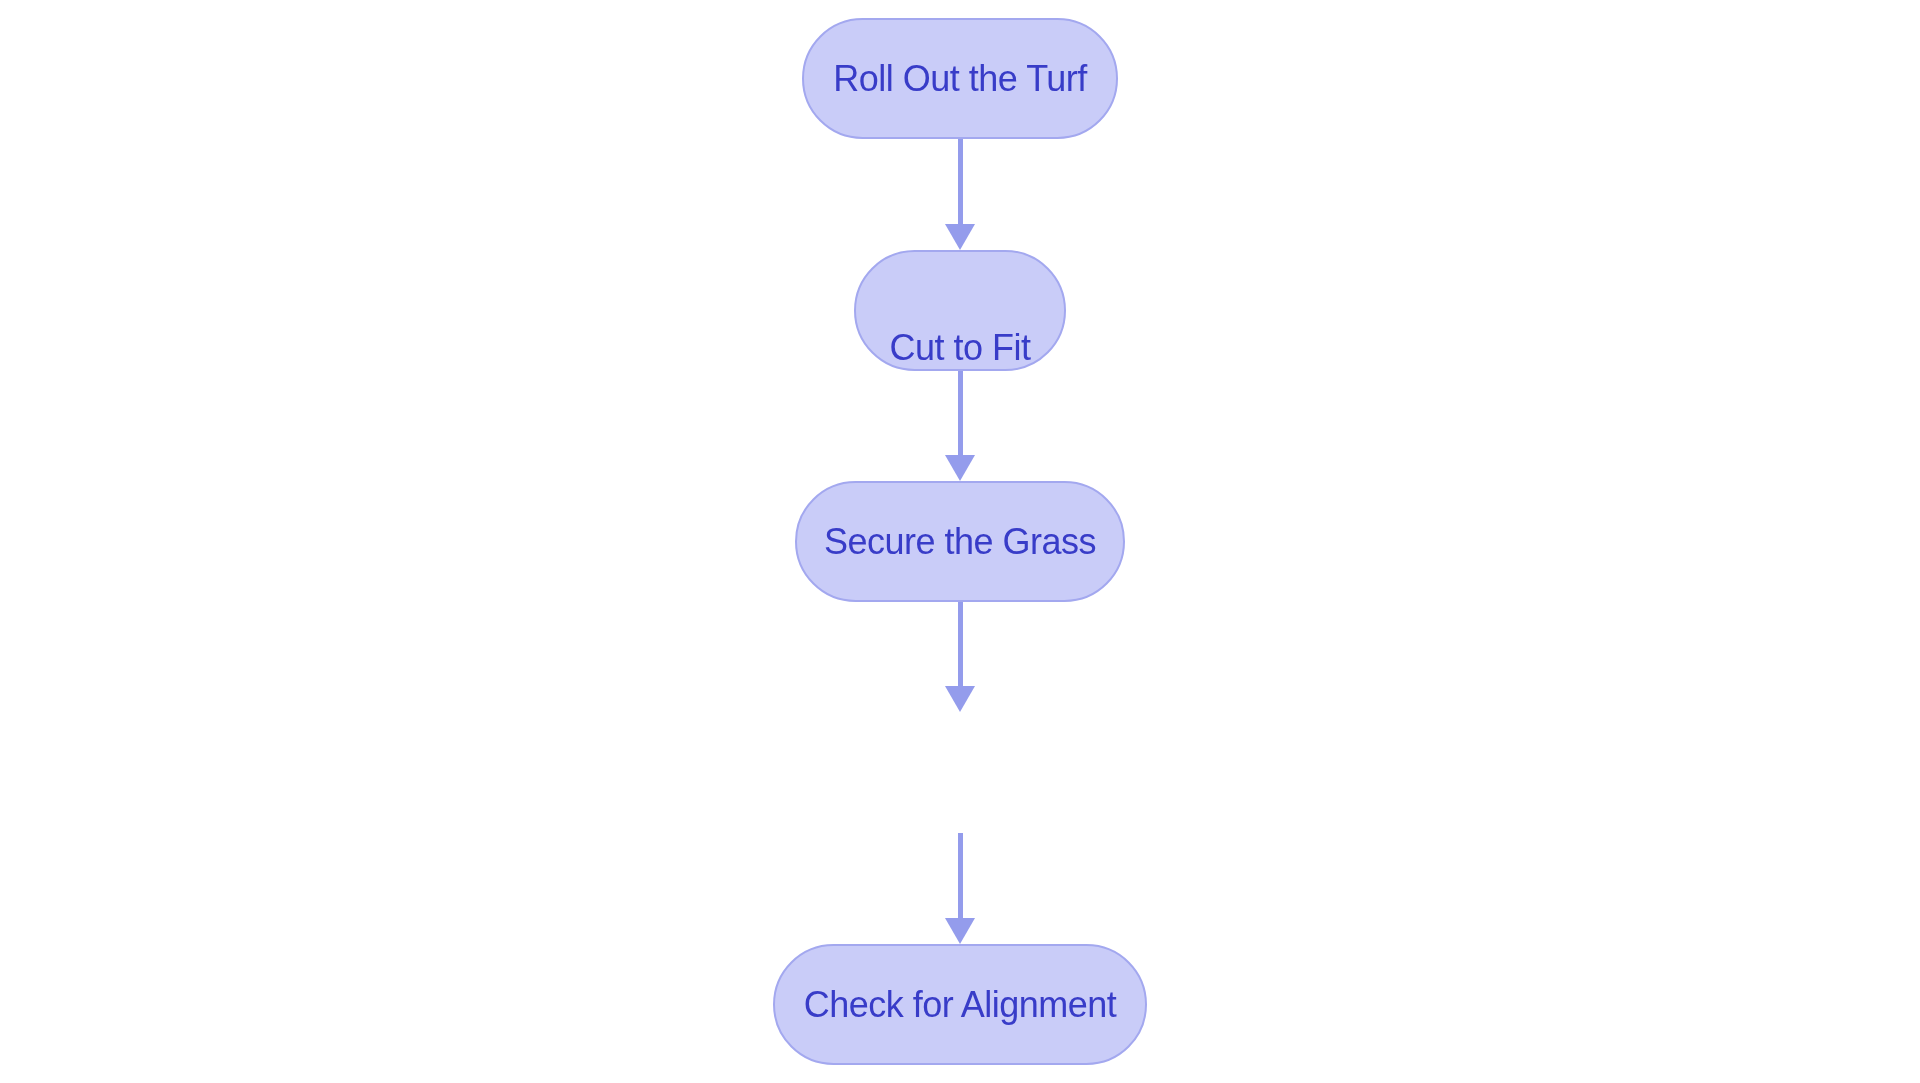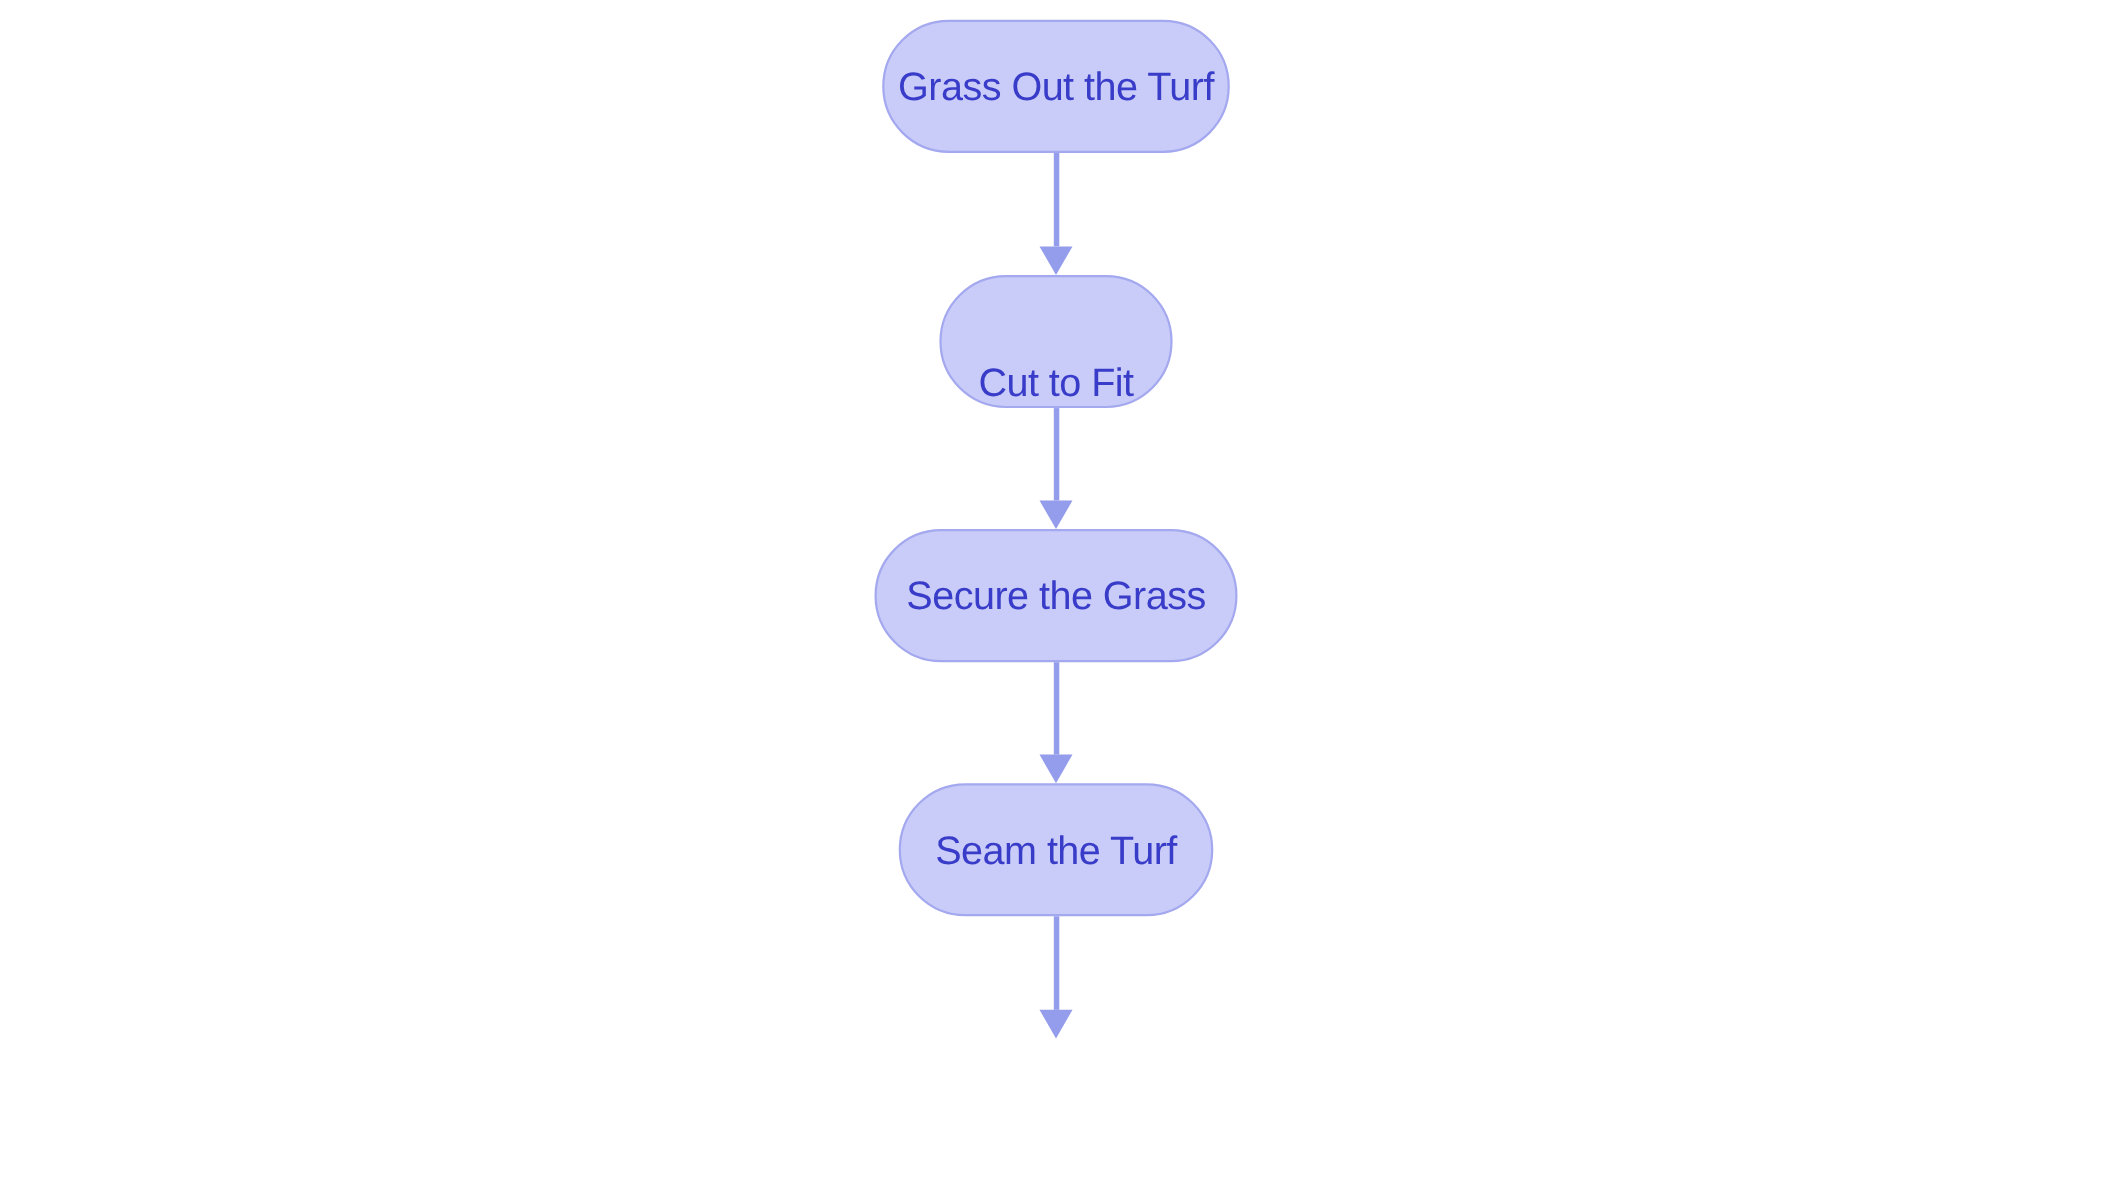--- a/index.html
+++ b/index.html
@@ -62,21 +62,21 @@
     border-right: 15px solid transparent;
     border-top: 26px solid var(--arrow);
   }
 </style>
 </head>
 <body>
 
 <div class="canvas">
 
   <div class="node" style="top: 18px;  width: 316px;">
-    <span class="node-label">Grass Out the Turf</span>
+    <span class="node-label">Roll Out the Turf</span>
   </div>
 
   <div class="arrow" style="top: 139px; height: 111px;">
     <div class="arrow-stem"></div>
     <div class="arrow-head"></div>
   </div>
 
   <div class="node" style="top: 250px; width: 212px; align-items: flex-end;">
     <span class="node-label">Cut to Fit</span>
   </div>
@@ -88,23 +88,23 @@
 
   <div class="node" style="top: 481px; width: 330px;">
     <span class="node-label">Secure the Grass</span>
   </div>
 
   <div class="arrow" style="top: 602px; height: 110px;">
     <div class="arrow-stem"></div>
     <div class="arrow-head"></div>
   </div>
 
-  <div class="node" style="top: 712px; width: 286px;">
-    <span class="node-label">Seam the Turf</span>
-  </div>
 
   <div class="arrow" style="top: 833px; height: 111px;">
     <div class="arrow-stem"></div>
     <div class="arrow-head"></div>
   </div>
 
+  <div class="node" style="top: 944px; width: 374px;">
+    <span class="node-label">Check for Alignment</span>
+  </div>
 
 </div>
 
 </body></html>

